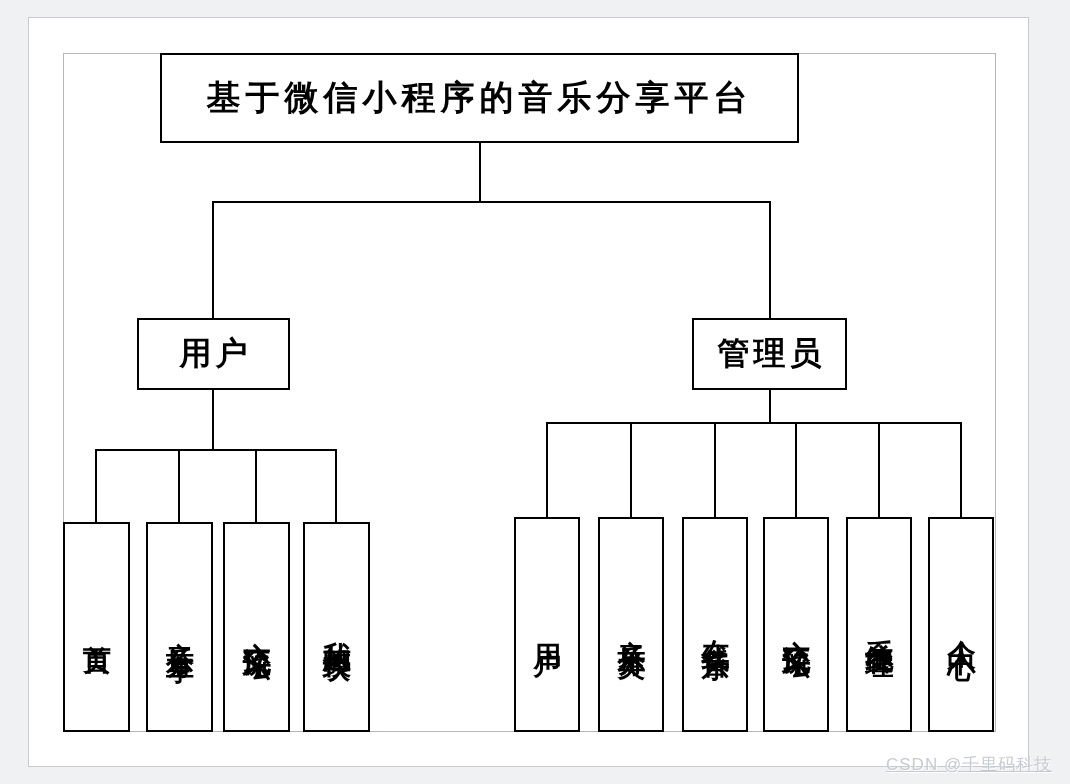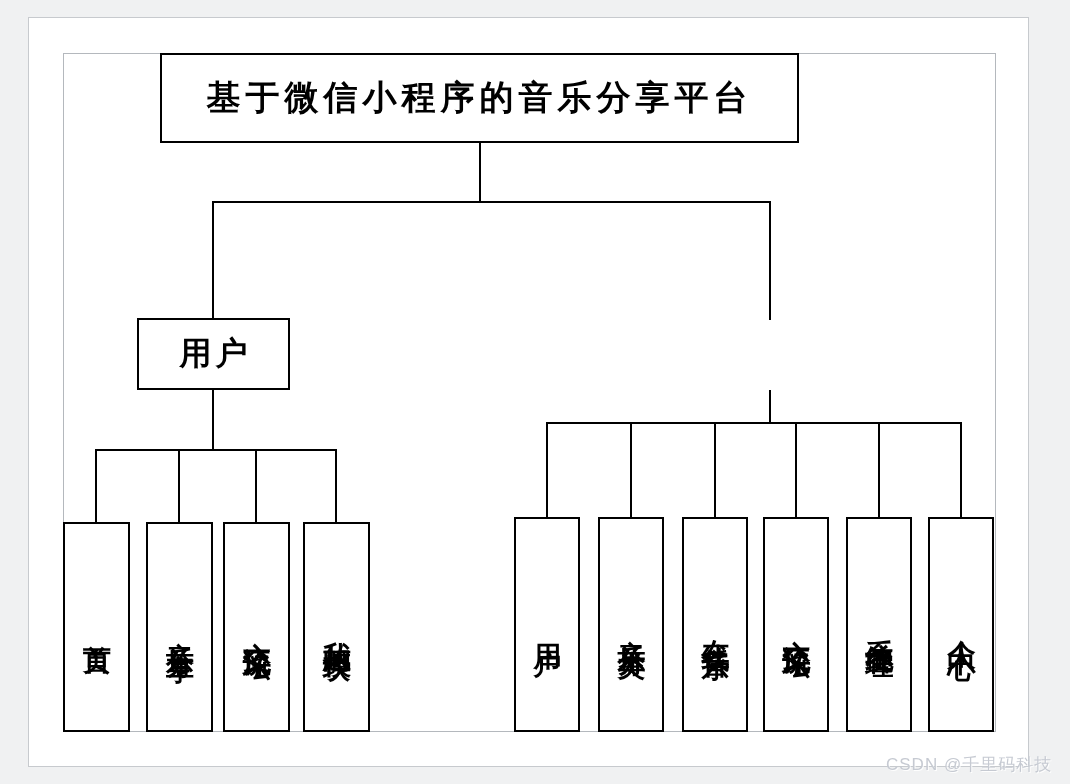--- a/index.html
+++ b/index.html
@@ -34,20 +34,21 @@
     writing-mode:vertical-rl;text-orientation:upright;
     font-size:28px;font-weight:bold;letter-spacing:4px;line-height:1;
   }
   .leafL{top:522px;width:67px;height:210px;}
   .leafR{top:517px;width:66px;height:215px;}
   .watermark{
     position:absolute;left:886px;top:753px;
     font-size:17px;color:#c6cad2;white-space:nowrap;
     text-shadow:1px 1px 0 rgba(255,255,255,0.9);
     letter-spacing:1px;
+    text-decoration:underline;
   }
 </style>
 </head>
 <body>
 
 <div id="root">
 
   <div class="page"></div>
   <div class="frame"></div>
 
@@ -55,20 +56,23 @@
     <span class="lbl">基于微信小程序的音乐分享平台</span>
   </div>
 
   <div class="line v" style="left:479px;top:143px;height:60px;"></div>
   <div class="line h" style="left:212px;top:201px;width:559px;"></div>
   <div class="line v" style="left:212px;top:201px;height:119px;"></div>
   <div class="line v" style="left:769px;top:201px;height:119px;"></div>
 
   <div class="node branch" style="left:137px;width:153px;">
     <span class="lbl">用户</span>
+  </div>
+  <div class="node branch" style="left:692px;width:155px;">
+    <span class="lbl">管理员</span>
   </div>
 
   <div class="line v" style="left:212px;top:390px;height:61px;"></div>
   <div class="line h" style="left:95px;top:449px;width:242px;"></div>
   <div class="line v" style="left:95px;top:449px;height:75px;"></div>
   <div class="line v" style="left:178px;top:449px;height:75px;"></div>
   <div class="line v" style="left:255px;top:449px;height:75px;"></div>
   <div class="line v" style="left:335px;top:449px;height:75px;"></div>
 
   <div class="node leaf leafL" style="left:63px;">

